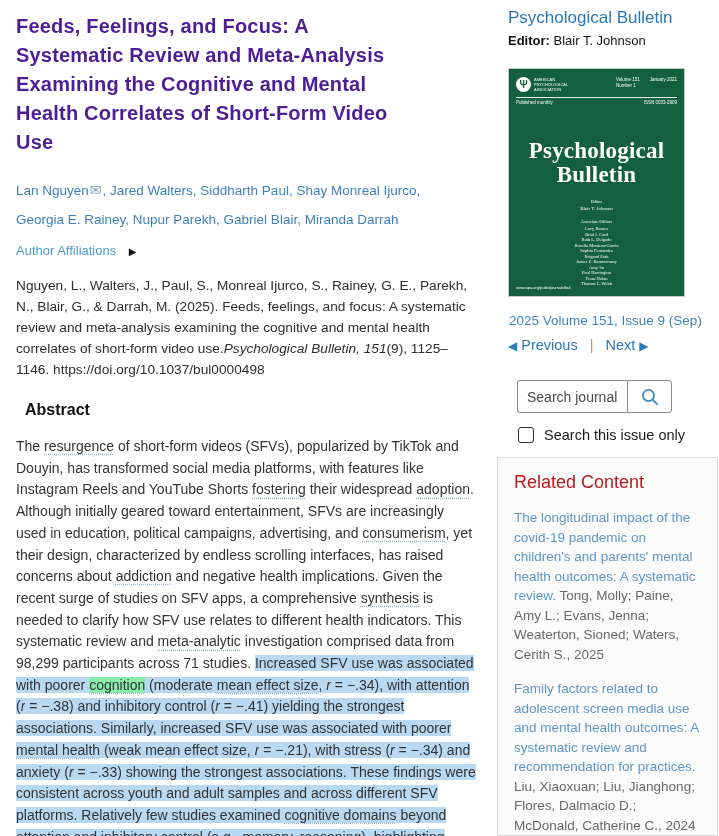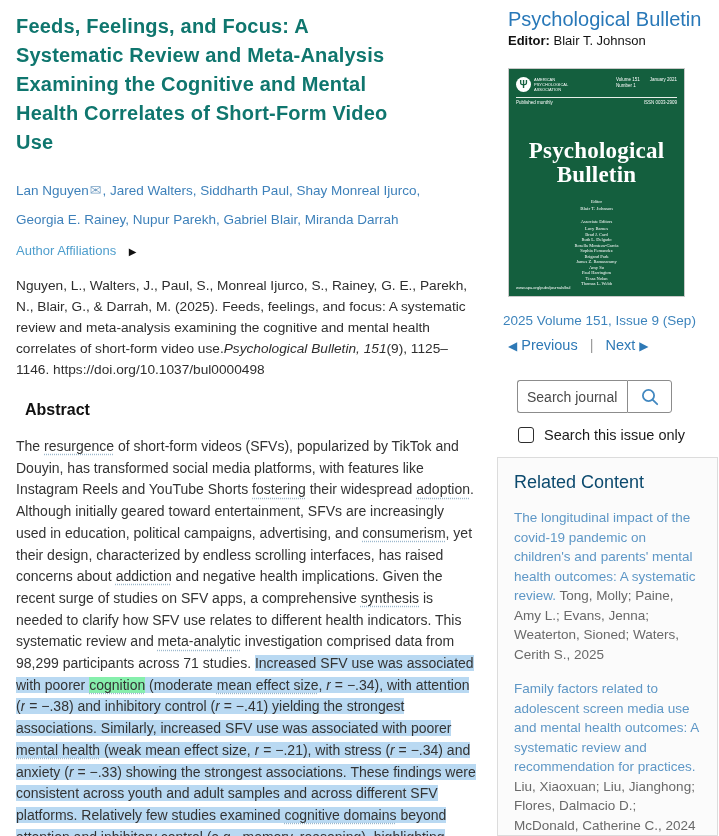--- a/index.html
+++ b/index.html
@@ -4,21 +4,21 @@
 <style>
   * { margin:0; padding:0; box-sizing:border-box; }
   html,body { background:#fff; }
   .page {
     position:relative; width:719px; height:836px; overflow:hidden;
     background:#fff; font-family:"Liberation Sans", sans-serif; color:#333;
   }
   
   .left-col { position:absolute; left:16px; top:12px; width:462px; }
   .title {
-    color:#0f766e; font-size:20px; font-weight:bold; line-height:29px;
+    color:#4c1d95; font-size:20px; font-weight:bold; line-height:29px;
     letter-spacing:.2px;
   }
   .authors {
     margin-top:19px; color:#3e81ba; font-size:13.5px; line-height:29px;
   }
   .mail-icon { color:#7aa3c6; font-size:14px; margin:0 1px; }
   .affil-row { margin-top:9px; font-size:13px; color:#4e9ecd; }
   .affil-caret { color:#111; font-size:10px; margin-left:9px; }
   .citation { margin-top:17px; font-size:13.7px; line-height:21px; color:#2e2e2e; }
   .citation .it { font-style:italic; }
@@ -29,21 +29,21 @@
   }
   .abstract .dot {
     text-decoration:underline; text-decoration-style:dotted;
     text-decoration-color:#9cb8cd; text-underline-offset:3px;
   }
   .abstract .it { font-style:italic; }
   .abstract .sel { background:#b9d9f2; }
   .abstract .find { background:#86efac; }
   
   .right-col { position:absolute; left:497px; top:0; width:222px; height:836px; }
-  .journal-title { position:absolute; left:11px; top:8px; color:#2878b8; font-size:20px; }
+  .journal-title { position:absolute; left:11px; top:8px; color:#2878b8; font-size:17px; }
   .editor-line { position:absolute; left:11px; top:33px; font-size:13px; color:#111; }
   .editor-line b { font-weight:bold; }
   
   .cover {
     position:absolute; left:11px; top:68px; width:177px; height:229px;
     background:#145f3e; color:#fff; border:1px solid #c9c9c9;
     font-family:"Liberation Serif", serif; overflow:hidden;
   }
   .cover-top { display:flex; padding:8px 7px 3px 7px; align-items:flex-start;
     font-family:"Liberation Sans", sans-serif; }
@@ -58,21 +58,21 @@
     font-size:4.5px; font-family:"Liberation Sans", sans-serif; }
   .cover-main { text-align:center; margin-top:34px; font-size:23px; line-height:24px;
     font-weight:bold; letter-spacing:.2px; }
   .cover-editor-label { text-align:center; margin-top:12px; font-size:4.5px; }
   .cover-editor-name { text-align:center; margin-top:2px; font-size:5px; }
   .cover-assoc-label { text-align:center; margin-top:8px; font-size:4.5px; }
   .cover-assoc { text-align:center; margin-top:2px; font-size:4.5px; line-height:5.5px; }
   .cover-url { position:absolute; bottom:6px; left:7px; font-size:4px;
     font-family:"Liberation Sans", sans-serif; }
   
-  .issue-link { position:absolute; left:6px; top:313px; font-size:13.5px; color:#3d84bc; cursor:pointer; }
+  .issue-link { position:absolute; left:12px; top:313px; font-size:13.5px; color:#3d84bc; cursor:pointer; }
   .prevnext { position:absolute; left:11px; top:337px; font-size:14.5px; color:#2e79b6; }
   .prevnext .tri { font-size:12px; color:#2e79b6; }
   .prevnext .sep { color:#999; margin:0 12px; }
   .pn-link { cursor:pointer; }
   
   .search-row { position:absolute; left:20px; top:380px; display:flex;border-radius:11px; }
   .search-input {
     width:110px; height:33px; border:1px solid #8c8c8c; border-right:none;
     border-radius:3px 0 0 3px; padding:0 9px; font-size:14px; color:#333;
     font-family:"Liberation Sans", sans-serif; outline:none; background:#fff;
@@ -85,21 +85,21 @@
   .check-row { position:absolute; left:21px; top:427px; display:flex; align-items:center; }
   .checkbox { width:16px; height:16px; border:1.6px solid #2e2e2e; border-radius:3px;
     background:#fff; cursor:pointer; flex:0 0 auto; }
   .check-label { margin-left:10px; font-size:14.5px; color:#1a1a1a; }
   
   .related-panel {
     position:absolute; left:0; top:457px; width:221px; height:379px;
     background:#fbfbfb; border:1px solid #dcdcdc; padding:14px 14px 0 16px;
     overflow:hidden;
   }
-  .related-heading { font-size:18px; color:#0c4a6e; }
+  .related-heading { font-size:18px; color:#b91c1c; }
   .rel-item { margin-top:15px; font-size:13.5px; line-height:19.5px; }
   .rel-link { color:#5e97c6; cursor:pointer; }
   .rel-meta { color:#696969; }
 </style>
 </head>
 <body>
 
 <div class="page">
 
   <div class="left-col">

